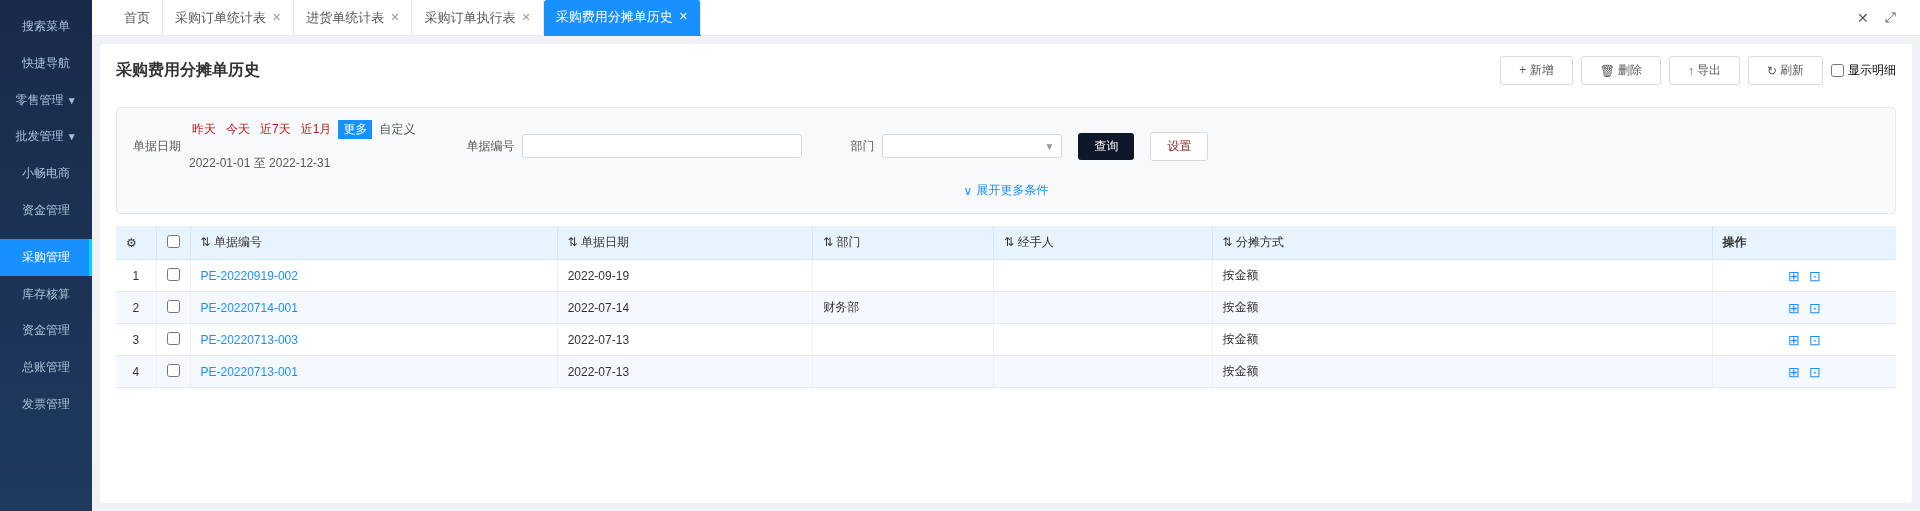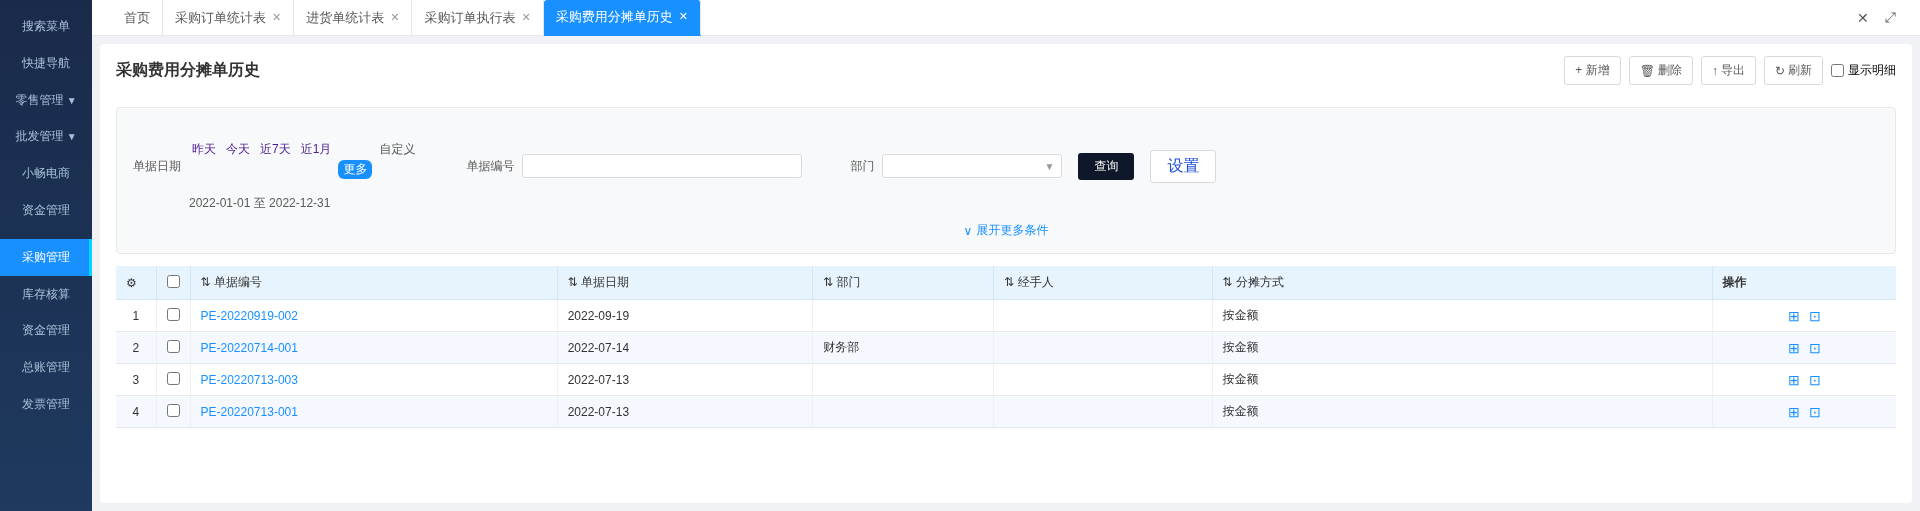--- a/index.html
+++ b/index.html
@@ -92,21 +92,21 @@
       display: flex;
       justify-content: flex-end;
       gap: 8px;
       margin-bottom: 12px;
       align-items: center;
     }
     .toolbar-btn {
       display: flex;
       align-items: center;
       gap: 3px;
-      padding: 5px 10px;
+      padding: 5px 18px;
       border: 1px solid #d9d9d9;
       background: #fff;
       border-radius: 3px;
       cursor: pointer;
       font-size: 12px;
       color: #595959;
     }
 
     
     .search-area {
@@ -132,30 +132,29 @@
       color: #595959;
       white-space: nowrap;
     }
     .date-shortcuts {
       display: flex;
       gap: 4px;
       align-items: center;
     }
     .date-shortcut {
       font-size: 12px;
-      color: #4c1d95;
+      color: #b91c1c;
       cursor: pointer;
       padding: 1px 3px;
     }
     .date-shortcut.more {
       background: #1890ff;
       color: #fff;
-      border-radius: 6px;
+      border-radius: 0;
       padding: 1px 5px;
-      margin-top: 40px;
     }
     .date-shortcut.custom { color: #595959; }
     .date-range-text {
       font-size: 12px;
       color: #595959;
       margin-top: 16px;
     }
     .search-input {
       border: 1px solid #d9d9d9;
       border-radius: 3px;
@@ -192,25 +191,25 @@
       background: #0f172a;
       color: #fff;
       border: none;
       border-radius: 3px;
       padding: 5px 16px;
       font-size: 12px;
       cursor: pointer;
     }
     .setting-btn {
       background: #fff;
-      color: #1d4ed8;
+      color: #7f1d1d;
       border: 1px solid #d9d9d9;
       border-radius: 3px;
       padding: 5px 16px;
-      font-size: 16px;
+      font-size: 12px;
       cursor: pointer;
     }
     .expand-row {
       display: flex;
       justify-content: center;
       margin-top: 8px;
     }
     .expand-btn {
       display: flex;
       align-items: center;

